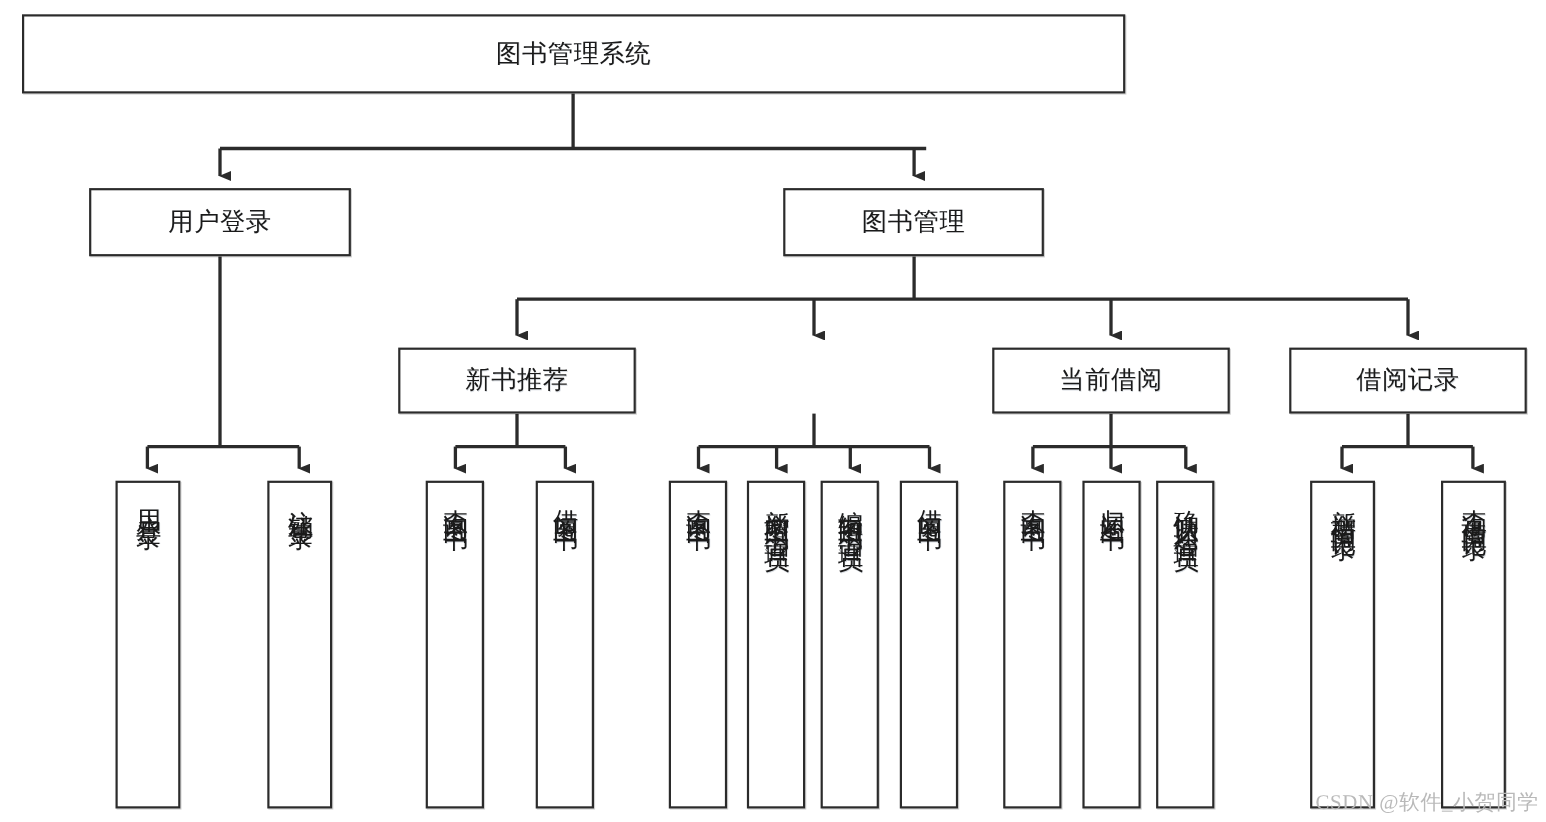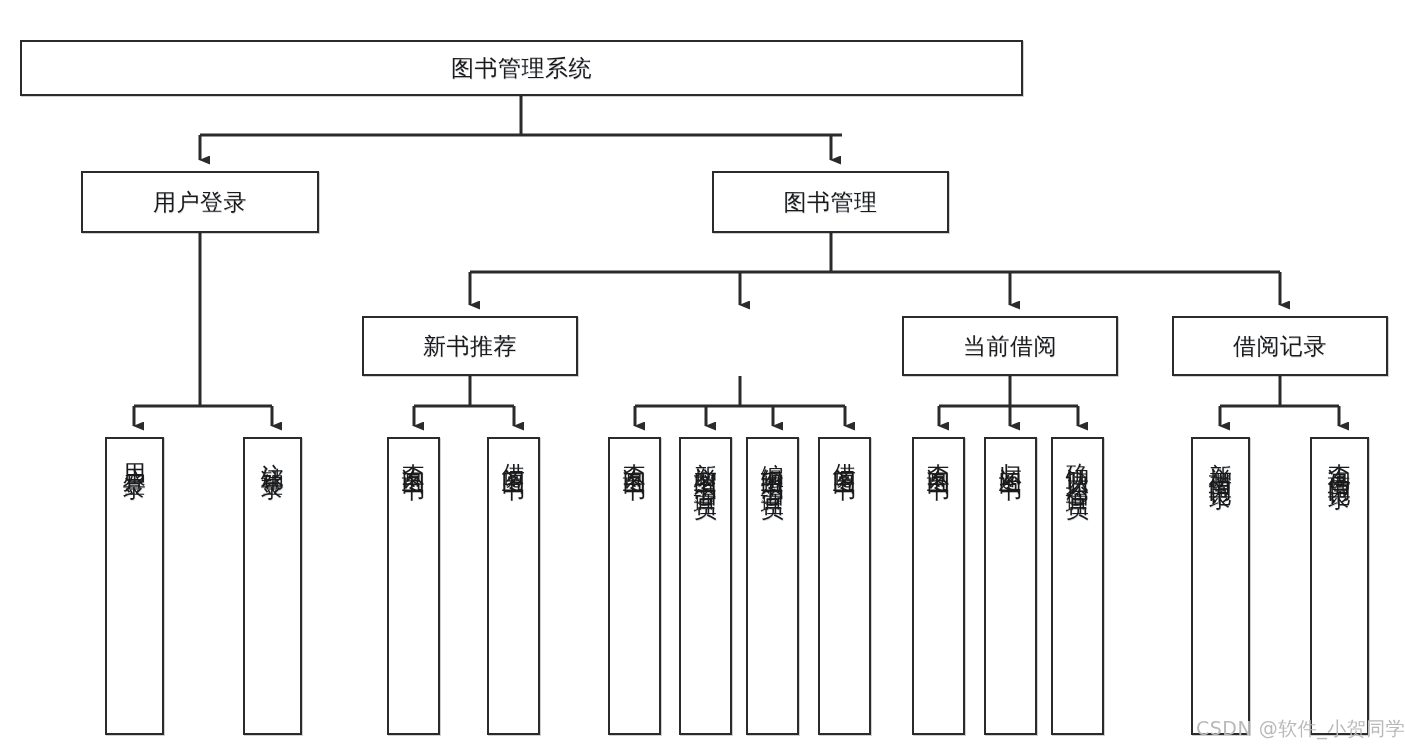--- a/index.html
+++ b/index.html
@@ -57,20 +57,21 @@
     letter-spacing: 5px;
     white-space: normal;
     font-size: 23px;
   }
   .watermark {
     position: absolute;
     font-size: 19px;
     color: #b9b9b9;
     white-space: nowrap;
     letter-spacing: 0.5px;
+    font-family: Liberation Serif, serif;
   }
 </style>
 </head>
 <body>
 
 <div id="diagram-root">
 
   <svg class="diagram-canvas" viewBox="0 0 1405 747" xmlns="http://www.w3.org/2000/svg">
     <defs>
       <marker id="arrowhead" markerWidth="9" markerHeight="11" refX="4.5" refY="10" orient="auto" markerUnits="userSpaceOnUse">
@@ -114,21 +115,21 @@
       <path d="M1010,406 L1010,426" marker-end="url(#arrowhead)"></path>
       <path d="M1078,406 L1078,426" marker-end="url(#arrowhead)"></path>
 
       <path d="M1280,376 L1280,406"></path>
       <path d="M1220,406 L1339,406"></path>
       <path d="M1220,406 L1220,426" marker-end="url(#arrowhead)"></path>
       <path d="M1339,406 L1339,426" marker-end="url(#arrowhead)"></path>
     </g>
   </svg>
 
-  <div class="node-box" style="left:20px; top:13px; width:1003px; height:56px;margin-top:27px;">
+  <div class="node-box" style="left:20px; top:13px; width:1003px; height:72px;">
     <span class="node-label">图书管理系统</span>
   </div>
 
   <div class="node-box" style="left:81px; top:171px; width:238px; height:62px;">
     <span class="node-label">用户登录</span>
   </div>
   <div class="node-box" style="left:362px; top:316px; width:216px; height:60px;">
     <span class="node-label">新书推荐</span>
   </div>
 

